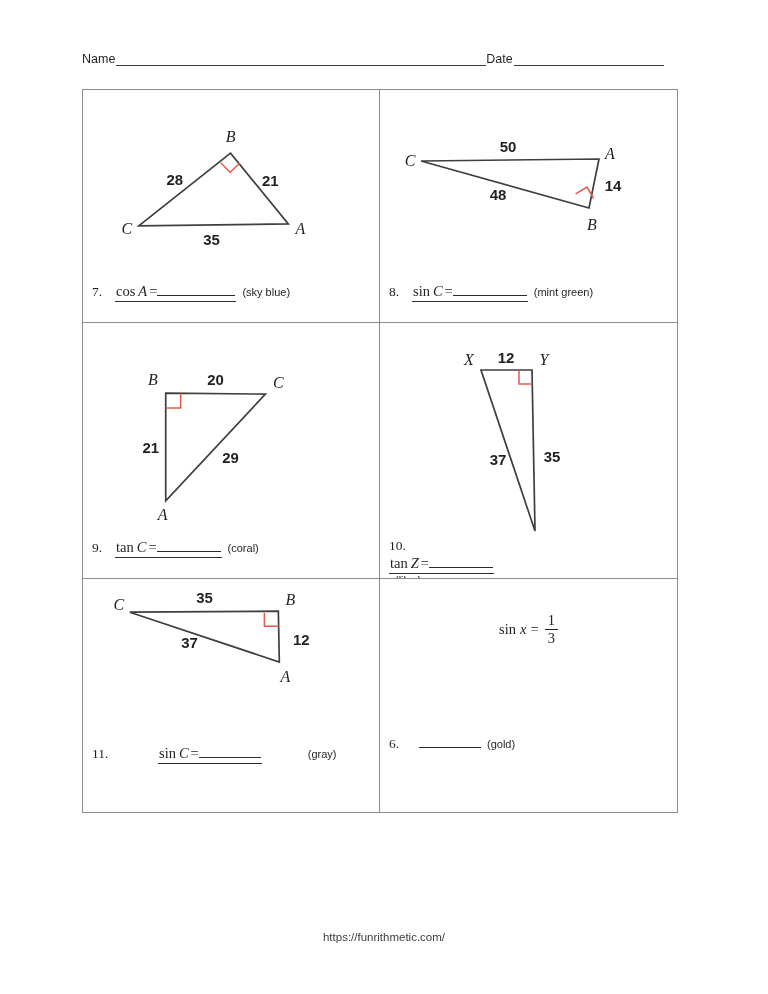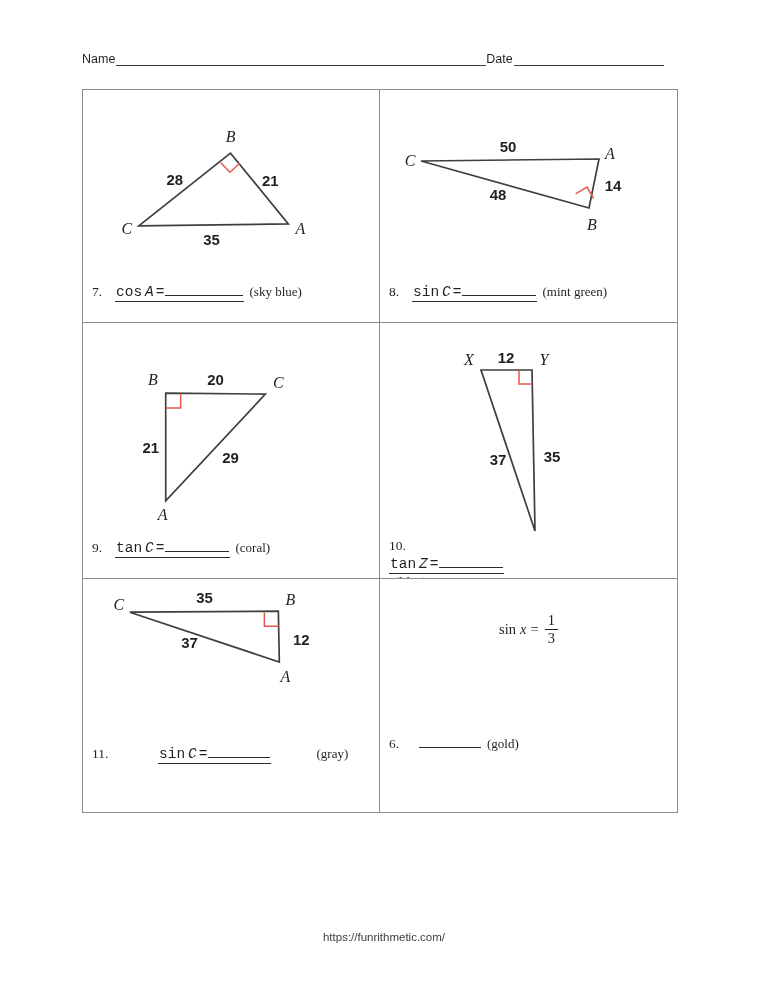--- a/index.html
+++ b/index.html
@@ -77,39 +77,39 @@
     align-items: baseline;
     font-size: 13.5px;
     font-family: "Liberation Serif", serif;
     white-space: nowrap;
   }
   .q-num {
     display: inline-block;
     text-align: left;
   }
   .expr {
-    font-family: Liberation Mono, monospace;
+    font-family: Liberation Serif, serif;
     font-size: 14.5px;
     border-bottom: 1.2px solid #2b2b2b;
     padding: 0 1px 1px 1px;
     display: inline-block;
   }
   .expr .var {
     font-style: italic;
     padding-left: 3px;
     padding-right: 2px;
   }
   .blank {
     display: inline-block;
     border-bottom: 1.2px solid #2b2b2b;
     height: 13px;
   }
   .paren {
-    font-family: Liberation Serif, serif;
-    font-size: 13px;
+    font-family: Liberation Sans, sans-serif;
+    font-size: 11px;
     padding-left: 6px;
   }
 
   
   .stmt {
     position: absolute;
     left: 0;
     width: 100%;
     text-align: center;
     font-family: "Liberation Serif", serif;

